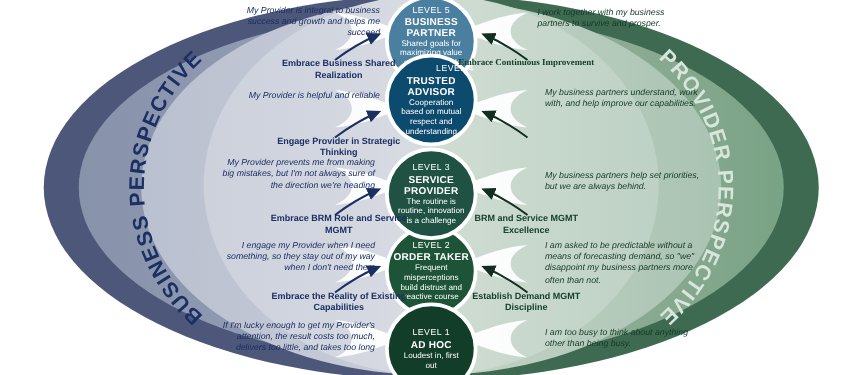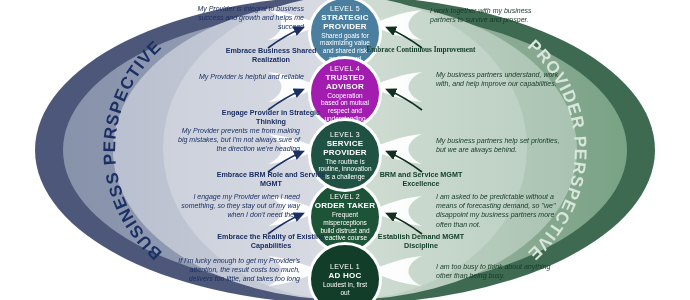--- a/index.html
+++ b/index.html
@@ -28,21 +28,21 @@
   
   .level{position:absolute;left:50%;border-radius:50%;
         border:3px solid #ffffff;color:#ffffff;text-align:center;
         display:flex;flex-direction:column;align-items:center;justify-content:center;
         box-sizing:border-box;}
   .lvl-num{font-size:7px;letter-spacing:.4px;line-height:9px;}
   .lvl-name{font-size:8px;font-weight:bold;line-height:9px;letter-spacing:.2px;}
   .lvl-desc{font-size:6.5px;line-height:7.6px;padding:1px 7px 0;}
 
   #level5{width:74px;height:74px;margin-left:-37px;top:-4px;background:#4a7fa0;}
-  #level4{width:74px;height:74px;margin-left:-37px;top:56px;background:#a21caf;}
+  #level4{width:74px;height:74px;margin-left:-37px;top:43px;background:#0c4a6e;align-items:flex-end;}
   #level3{width:74px;height:74px;margin-left:-37px;top:118px;background:#1f5242;}
   #level2{width:74px;height:74px;margin-left:-37px;top:180px;background:#1d5336;}
   #level1{width:74px;height:74px;margin-left:-37px;top:242px;background:#123d28;}
 
   
   .bowtie{position:absolute;width:54px;height:34px;}
   .bowtie svg{display:block;}
   .bt-left{left:268px;}
   .bt-right{left:368px;}
 
@@ -155,21 +155,21 @@
     <g fill="none" stroke="#11301f" stroke-width="1.6" marker-end="url(#arrR)">
       <path d="M422,48 C414,42 402,34 388,28"></path>
       <path d="M422,110 C414,104 402,96 388,90"></path>
       <path d="M422,172 C414,166 402,158 388,152"></path>
       <path d="M422,234 C414,228 402,220 388,214"></path>
     </g>
   </svg>
 
   <div class="level" id="level5">
     <div class="lvl-num">LEVEL 5</div>
-    <div class="lvl-name">STRATEGIC PROVIDER</div>
+    <div class="lvl-name">BUSINESS PARTNER</div>
     <div class="lvl-desc">Shared goals for maximizing value and shared risk and reward</div>
   </div>
   <div class="level" id="level4">
     <div class="lvl-num">LEVEL 4</div>
     <div class="lvl-name">TRUSTED ADVISOR</div>
     <div class="lvl-desc">Cooperation based on mutual respect and understanding</div>
   </div>
   <div class="level" id="level2">
     <div class="lvl-num">LEVEL 2</div>
     <div class="lvl-name">ORDER TAKER</div>

